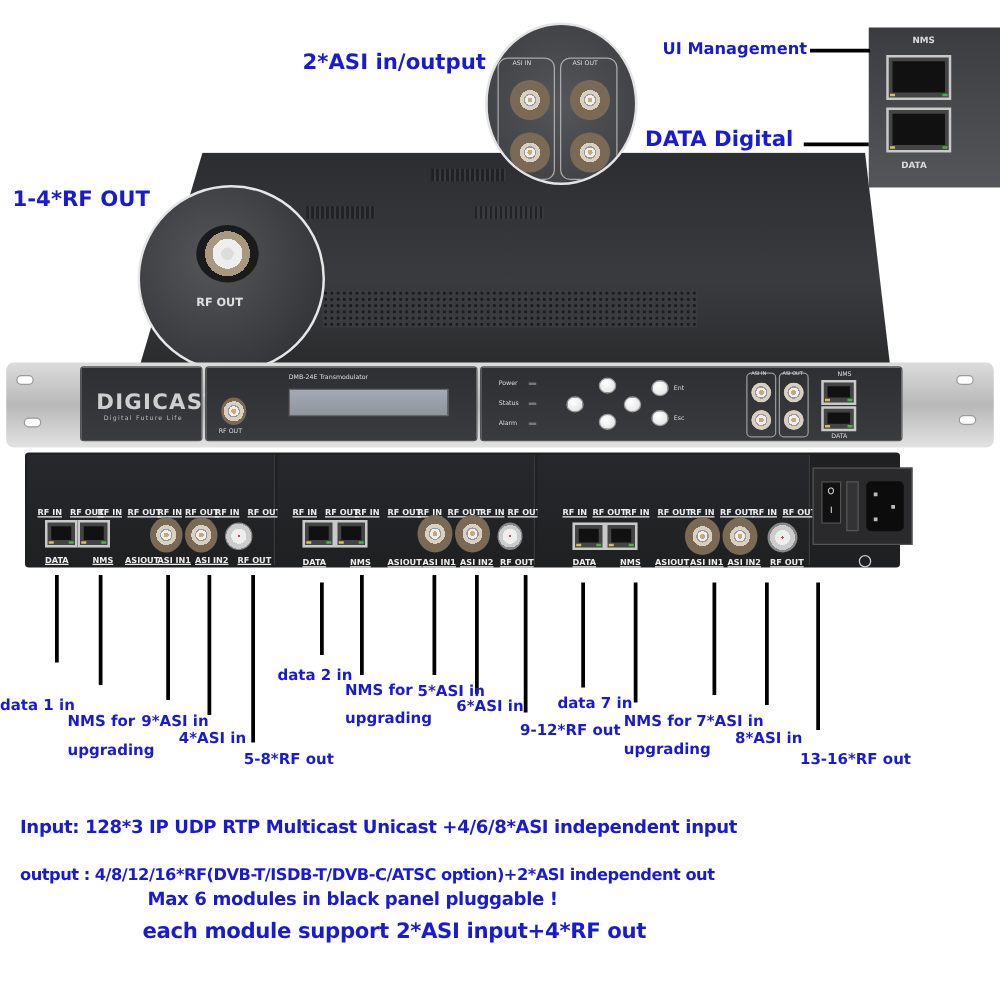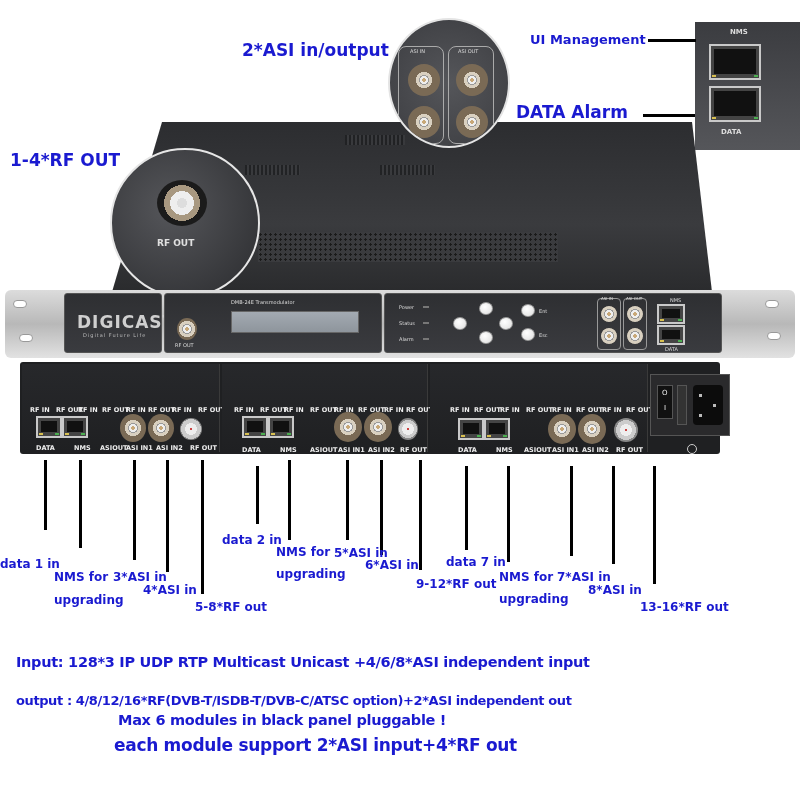--- a/index.html
+++ b/index.html
@@ -30,21 +30,21 @@
   .bnc { position: absolute; border-radius: 50%; background: radial-gradient(circle,#c8a878 0 2px,#eee 2px 4px,#999 4px 5px,#d9d0c0 5px 8px,#7a6a55 8px); }
   .rj45 { position: absolute; background: #444; border: 2px solid #c9c9c9; }
   .rj45 .hole { position: absolute; left: 3px; right: 3px; top: 3px; bottom: 4px; background: #111; }
   .rj45 .l1, .rj45 .l2 { position: absolute; bottom: 1px; width: 4px; height: 2px; }
   .rj45 .l1 { left: 1px; background: #d8c050; }
   .rj45 .l2 { right: 1px; background: #4caf50; }
 
   
   .back { position: absolute; left: 20px; top: 362px; width: 700px; height: 92px; background: #1f2022; border-radius: 3px; }
   .module { position: absolute; top: 364px; height: 88px; background: linear-gradient(180deg,#27282b,#1f2022); border-right: 1px solid #3a3a3a; }
-  .wlbl { color: #eee; font-size: 6.5px; font-weight: bold; white-space: nowrap; position: absolute; font-family: "DejaVu Sans", sans-serif; }
+  .wlbl { color: #eee; font-size: 6.5px; font-weight: bold; white-space: nowrap; position: absolute; font-family: "DejaVu Sans", sans-serif; text-decoration: underline; }
   .psu { position: absolute; left: 650px; top: 374px; width: 80px; height: 62px; background: #2a2a2c; border: 1px solid #555; }
   .switch { position: absolute; background: #111; border: 1px solid #555; }
   .iec { position: absolute; background: #0c0c0c; border-radius: 4px; }
   .pin { position: absolute; width: 3px; height: 3px; background: #bbb; }
 
   
   .zoomc { position: absolute; border-radius: 50%; overflow: hidden; background: #3b3c40; }
   .rectzoom { position: absolute; background: linear-gradient(180deg,#3b3c40,#55565a); }
 </style>
 </head>
@@ -84,21 +84,21 @@
       <div class="l1"></div>
       <div class="l2"></div>
     </div>
   <div class="abs tiny" style="left:26px;top:106px;font-size:7px;font-weight:bold;">DATA</div>
 </div>
 
 <div class="label big" style="left:242px;top:40px;">2*ASI in/output</div>
 <div class="label big" style="left:10px;top:150px;">1-4*RF OUT</div>
 <div class="label" style="left:530px;top:32px;font-size:13px;">UI Management</div>
 <div class="hline" style="left:648px;top:39px;width:48px;"></div>
-<div class="label big" style="left:516px;top:102px;">DATA  Alarm</div>
+<div class="label big" style="left:516px;top:102px;">DATA  Digital</div>
 <div class="hline" style="left:643px;top:114px;width:52px;"></div>
 
 <div class="rack">
   <div class="ear-hole" style="left:8px;top:10px;"></div>
   <div class="ear-hole" style="left:14px;top:44px;"></div>
   <div class="ear-hole" style="left:760px;top:10px;"></div>
   <div class="ear-hole" style="left:762px;top:42px;"></div>
 </div>
 
 <div class="panel" style="left:64px;width:98px;">
@@ -270,21 +270,21 @@
 <div class="line" style="left:419px;top:460px;height:110px;"></div>
 <div class="line" style="left:465px;top:466px;height:84px;"></div>
 <div class="line" style="left:507px;top:466px;height:96px;"></div>
 <div class="line" style="left:570px;top:466px;height:90px;"></div>
 <div class="line" style="left:612px;top:466px;height:98px;"></div>
 <div class="line" style="left:653px;top:466px;height:118px;"></div>
 
 <div class="label med" style="left:0px;top:557px;">data 1 in</div>
 <div class="label med" style="left:54px;top:570px;">NMS for</div>
 <div class="label med" style="left:54px;top:593px;">upgrading</div>
-<div class="label med" style="left:113px;top:570px;">3*ASI in</div>
+<div class="label med" style="left:113px;top:570px;">9*ASI in</div>
 <div class="label med" style="left:143px;top:583px;">4*ASI in</div>
 <div class="label med" style="left:195px;top:600px;">5-8*RF out</div>
 
 <div class="label med" style="left:222px;top:533px;">data 2 in</div>
 <div class="label med" style="left:276px;top:545px;">NMS for</div>
 <div class="label med" style="left:276px;top:567px;">upgrading</div>
 <div class="label med" style="left:334px;top:546px;">5*ASI in</div>
 <div class="label med" style="left:365px;top:558px;">6*ASI in</div>
 <div class="label med" style="left:416px;top:577px;">9-12*RF out</div>
 

